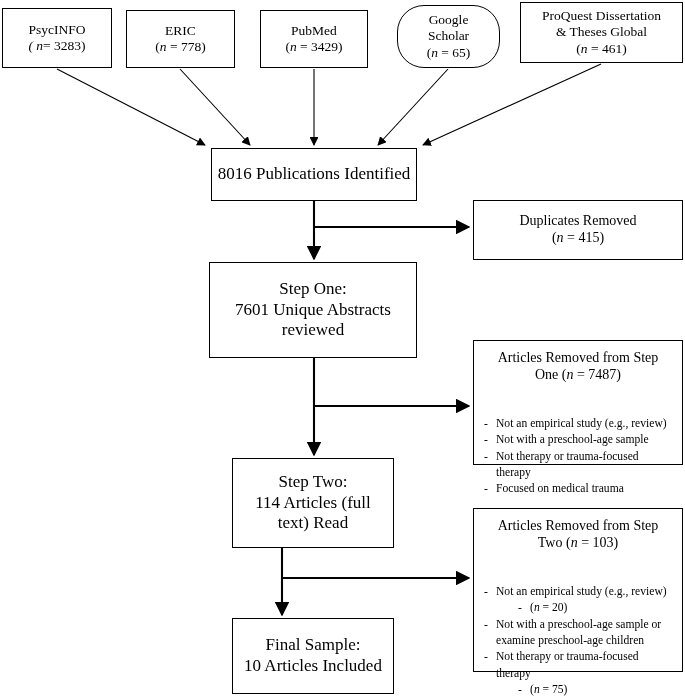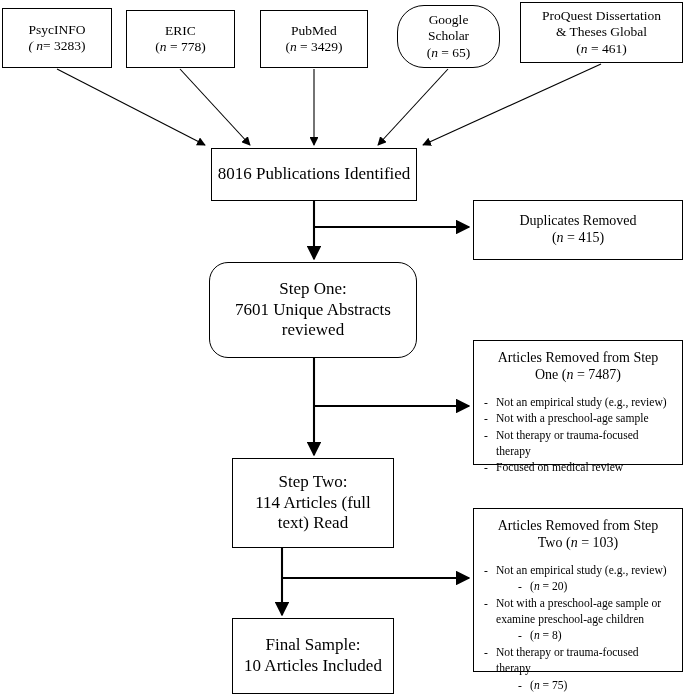--- a/index.html
+++ b/index.html
@@ -47,20 +47,21 @@
     font-size: 17px;
   }
   .side-title {
     font-size: 14px;
     line-height: 1.2;
   }
   .node.with-list {
     justify-content: flex-start;
     align-items: stretch;
     padding-top: 9px;
+    gap: 21px;
   }
   .node.with-list .head {
     text-align: center;
     padding: 0 10px;
   }
   .reasons {
     margin: 11px 0 0 0;
     padding: 0 6px 0 10px;
     list-style: none;
     font-size: 11.6px;
@@ -157,21 +158,21 @@
   <div class="node src" style="left:520px; top:2px; width:163px; height:61px;">
     <span class="ln">ProQuest Dissertation</span>
     <span class="ln">&amp; Theses Global</span>
     <span class="ln">(<i class="ital">n</i> = 461)</span>
   </div>
 
   <div class="node mid" style="left:211px; top:148px; width:206px; height:53px;">
     <span class="ln">8016 Publications Identified</span>
   </div>
 
-  <div class="node mid" style="left:209px; top:262px; width:208px; height:96px;border-radius:19px;">
+  <div class="node mid" style="left:209px; top:262px; width:208px; height:96px;">
     <span class="ln">Step One:</span>
     <span class="ln">7601 Unique Abstracts</span>
     <span class="ln">reviewed</span>
   </div>
 
   <div class="node mid" style="left:232px; top:458px; width:162px; height:90px;">
     <span class="ln">Step Two:</span>
     <span class="ln">114 Articles (full</span>
     <span class="ln">text) Read</span>
   </div>
@@ -188,33 +189,32 @@
 
   <div class="node with-list" style="left:473px; top:340px; width:210px; height:125px;">
     <div class="head side-title">
       <span class="ln">Articles Removed from Step</span>
       <span class="ln">One (<i class="ital">n</i> = 7487)</span>
     </div>
     <ul class="reasons">
       <li>Not an empirical study (e.g., review)</li>
       <li>Not with a preschool-age sample</li>
       <li>Not therapy or trauma-focused therapy</li>
-      <li>Focused on medical review</li>
+      <li>Focused on medical trauma</li>
     </ul>
   </div>
 
   <div class="node with-list" style="left:473px; top:508px; width:210px; height:164px;">
     <div class="head side-title">
       <span class="ln">Articles Removed from Step</span>
       <span class="ln">Two (<i class="ital">n</i> = 103)</span>
     </div>
     <ul class="reasons">
       <li>Not an empirical study (e.g., review)</li>
       <li class="sub">(<i class="ital">n</i> = 20)</li>
       <li>Not with a preschool-age sample or</li>
       <li class="cont">examine preschool-age children</li>
-      <li class="sub">(<i class="ital">n</i> = 8)</li>
       <li>Not therapy or trauma-focused therapy</li>
       <li class="sub">(<i class="ital">n</i> = 75)</li>
     </ul>
   </div>
 
 </div>
 
 </body></html>

